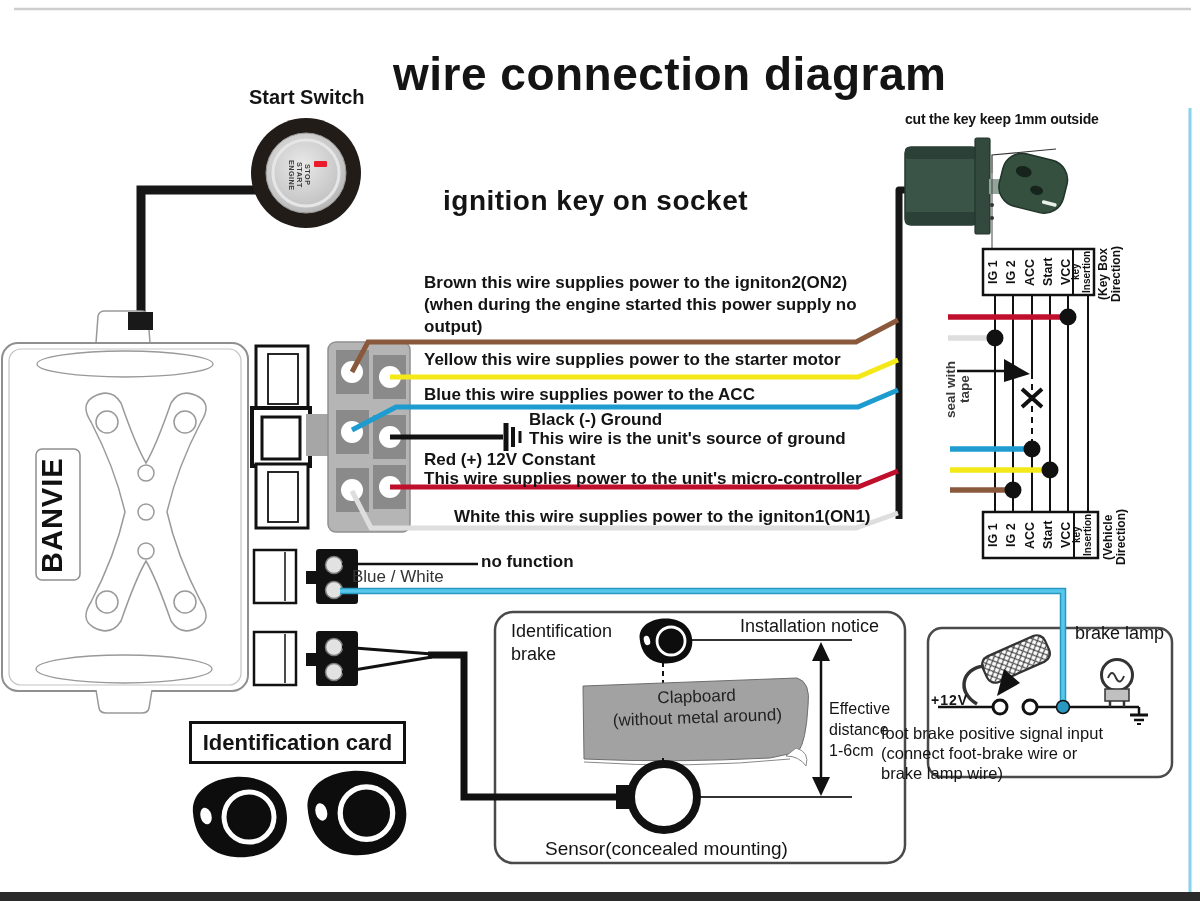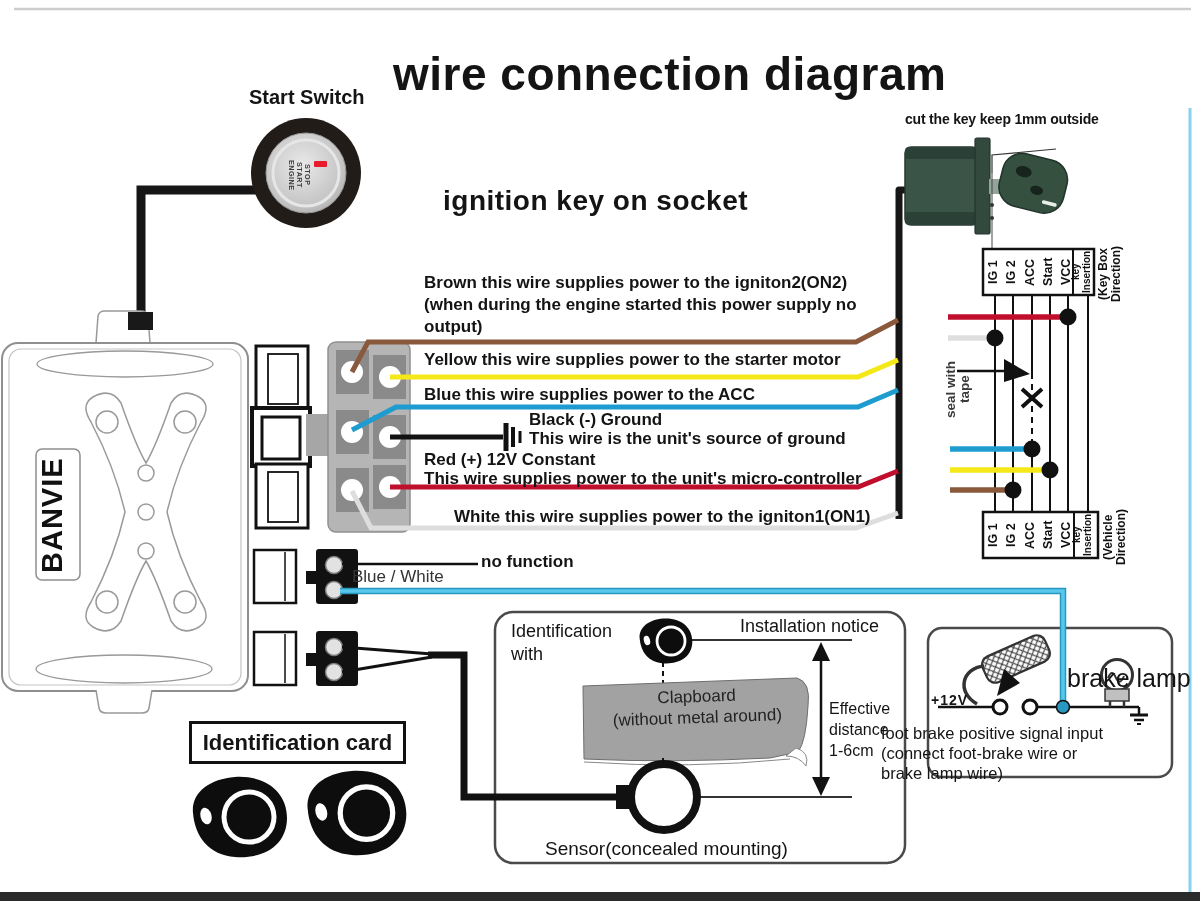--- a/index.html
+++ b/index.html
@@ -259,30 +259,30 @@
 <div class="vt" style="left:1005px;top:513px;width:16px;height:44px;font-size:12.5px;">IG 2</div>
 <div class="vt" style="left:1024px;top:513px;width:16px;height:44px;font-size:12.5px;">ACC</div>
 <div class="vt" style="left:1042px;top:513px;width:16px;height:44px;font-size:12.5px;">Start</div>
 <div class="vt" style="left:1060px;top:513px;width:16px;height:44px;font-size:12.5px;">VCC</div>
 <div class="vt" style="left:1072px;top:513px;width:24px;height:44px;font-size:10px;">key
 Insertion</div>
 <div class="vt" style="left:1102px;top:508px;width:34px;height:58px;font-size:12px;">(Vehicle
 Direction)</div>
 
 <div class="t n" style="left:511px;top:620px;font-size:18px;line-height:23px;">Identification
-with</div>
+brake</div>
 <div class="t n" style="left:740px;top:615px;font-size:18px;">Installation notice</div>
 <div class="t n" style="left:588px;top:686px;width:218px;text-align:center;font-size:17px;line-height:21px;color:#222;transform:rotate(-2deg);">Clapboard
 (without metal around)</div>
 <div class="t n" style="left:829px;top:698px;font-size:16px;line-height:21px;">Effective
 distance
 1-6cm</div>
 <div class="t n" style="left:545px;top:837px;font-size:19px;">Sensor(concealed mounting)</div>
 
-<div class="t n" style="left:1067px;top:663px;font-size:25px;">brake lamp</div>
+<div class="t n" style="left:1067px;top:622px;font-size:18px;padding-left:8px;">brake lamp</div>
 <div class="t" style="left:931px;top:692px;font-size:14px;letter-spacing:1px;text-align:right;">+12V</div>
 <div class="t n" style="left:881px;top:723px;font-size:16.5px;line-height:20px;">foot brake positive signal input
 (connect foot-brake wire or
 brake lamp wire)</div>
 
 <div class="boxed" style="position:absolute;left:189px;top:721px;width:211px;height:37px;">
   <span class="t" style="position:static;font-size:22px;">Identification card</span>
 </div>
 
 </div>

